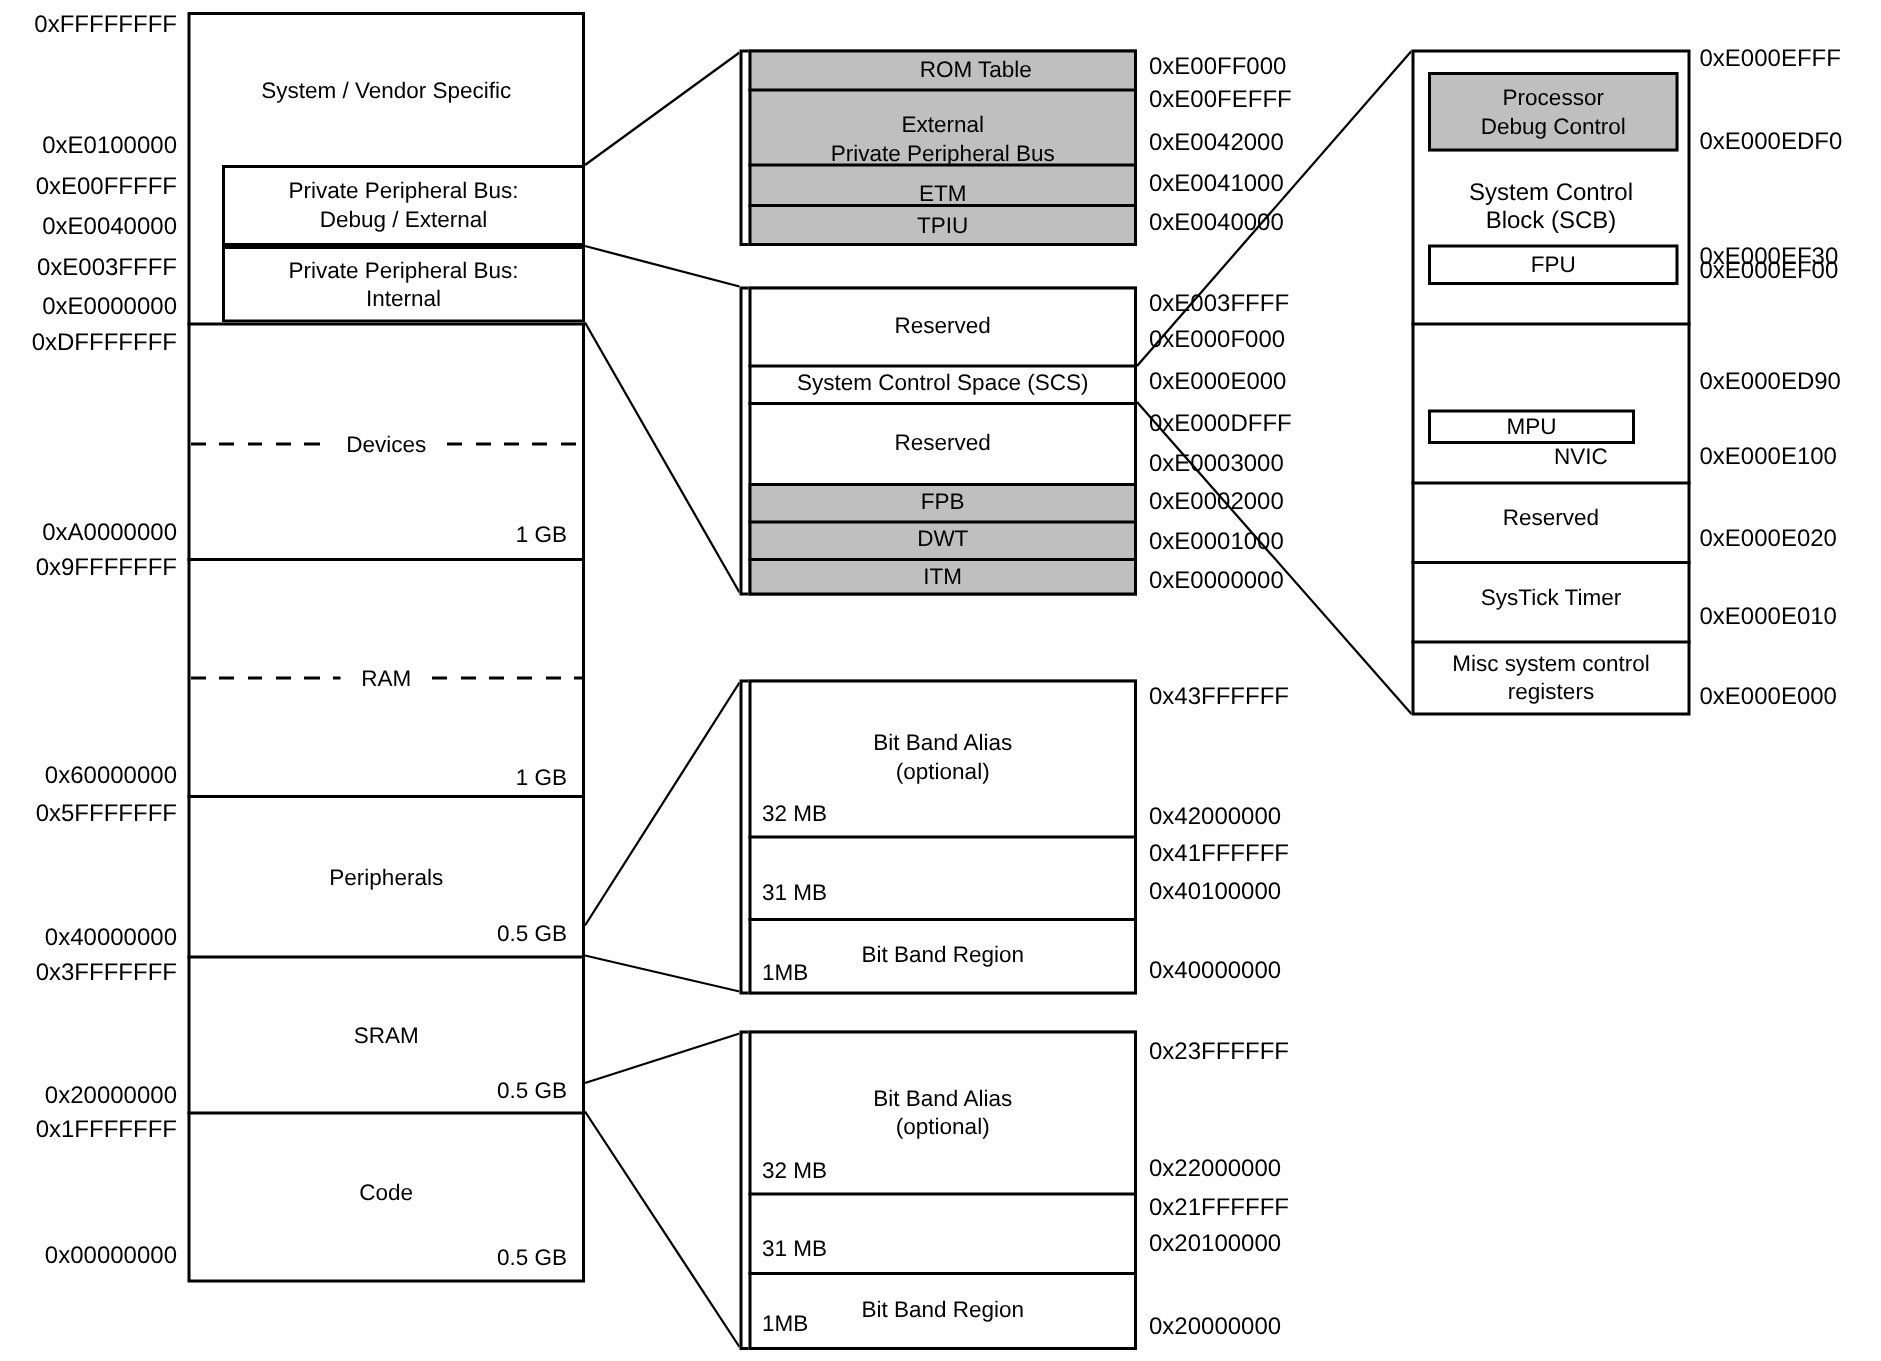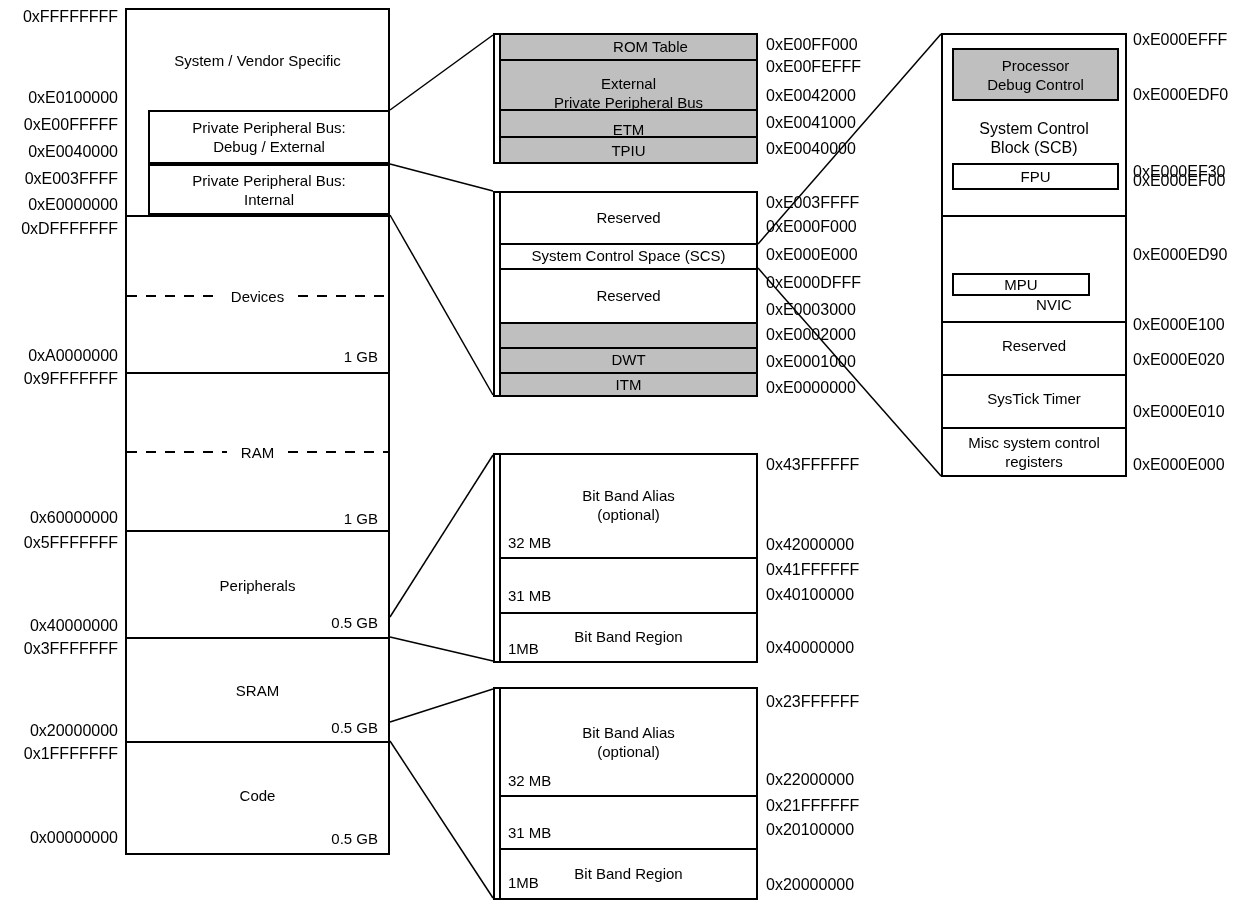--- a/index.html
+++ b/index.html
@@ -136,20 +136,23 @@
   <div class="hline" style="left:499px;top:372px;width:259px;"></div>
   <div class="cc" style="left:499px;top:191px;width:259px;height:52px;">
     <span>Reserved</span>
   </div>
   <div class="cc" style="left:499px;top:243px;width:259px;height:25px;">
     <span>System Control Space (SCS)</span>
   </div>
   <div class="cc" style="left:499px;top:268px;width:259px;height:54px;">
     <span>Reserved</span>
   </div>
+  <div class="cc" style="left:499px;top:322px;width:259px;height:25px;">
+    <span>FPB</span>
+  </div>
   <div class="cc" style="left:499px;top:347px;width:259px;height:25px;">
     <span>DWT</span>
   </div>
   <div class="cc" style="left:499px;top:372px;width:259px;height:25px;">
     <span>ITM</span>
   </div>
   <div class="addr addr-mid" style="top:194px;">0xE003FFFF</div>
   <div class="addr addr-mid" style="top:218px;">0xE000F000</div>
   <div class="addr addr-mid" style="top:246px;">0xE000E000</div>
   <div class="addr addr-mid" style="top:274px;">0xE000DFFF</div>
@@ -230,18 +233,18 @@
   <div class="cc" style="left:941px;top:432px;width:186px;height:39px;">
     <span>Misc system control</span>
     <span>registers</span>
   </div>
 
   <div class="addr addr-scs" style="top:31px;">0xE000EFFF</div>
   <div class="addr addr-scs" style="top:86px;">0xE000EDF0</div>
   <div class="addr addr-scs" style="top:163px;">0xE000EF30</div>
   <div class="addr addr-scs" style="top:172px;">0xE000EF00</div>
   <div class="addr addr-scs" style="top:246px;">0xE000ED90</div>
-  <div class="addr addr-scs" style="top:296px;margin-top:20px;">0xE000E100</div>
+  <div class="addr addr-scs" style="top:296px;">0xE000E100</div>
   <div class="addr addr-scs" style="top:351px;">0xE000E020</div>
   <div class="addr addr-scs" style="top:403px;">0xE000E010</div>
   <div class="addr addr-scs" style="top:456px;">0xE000E000</div>
 
 </div>
 
 </body></html>

